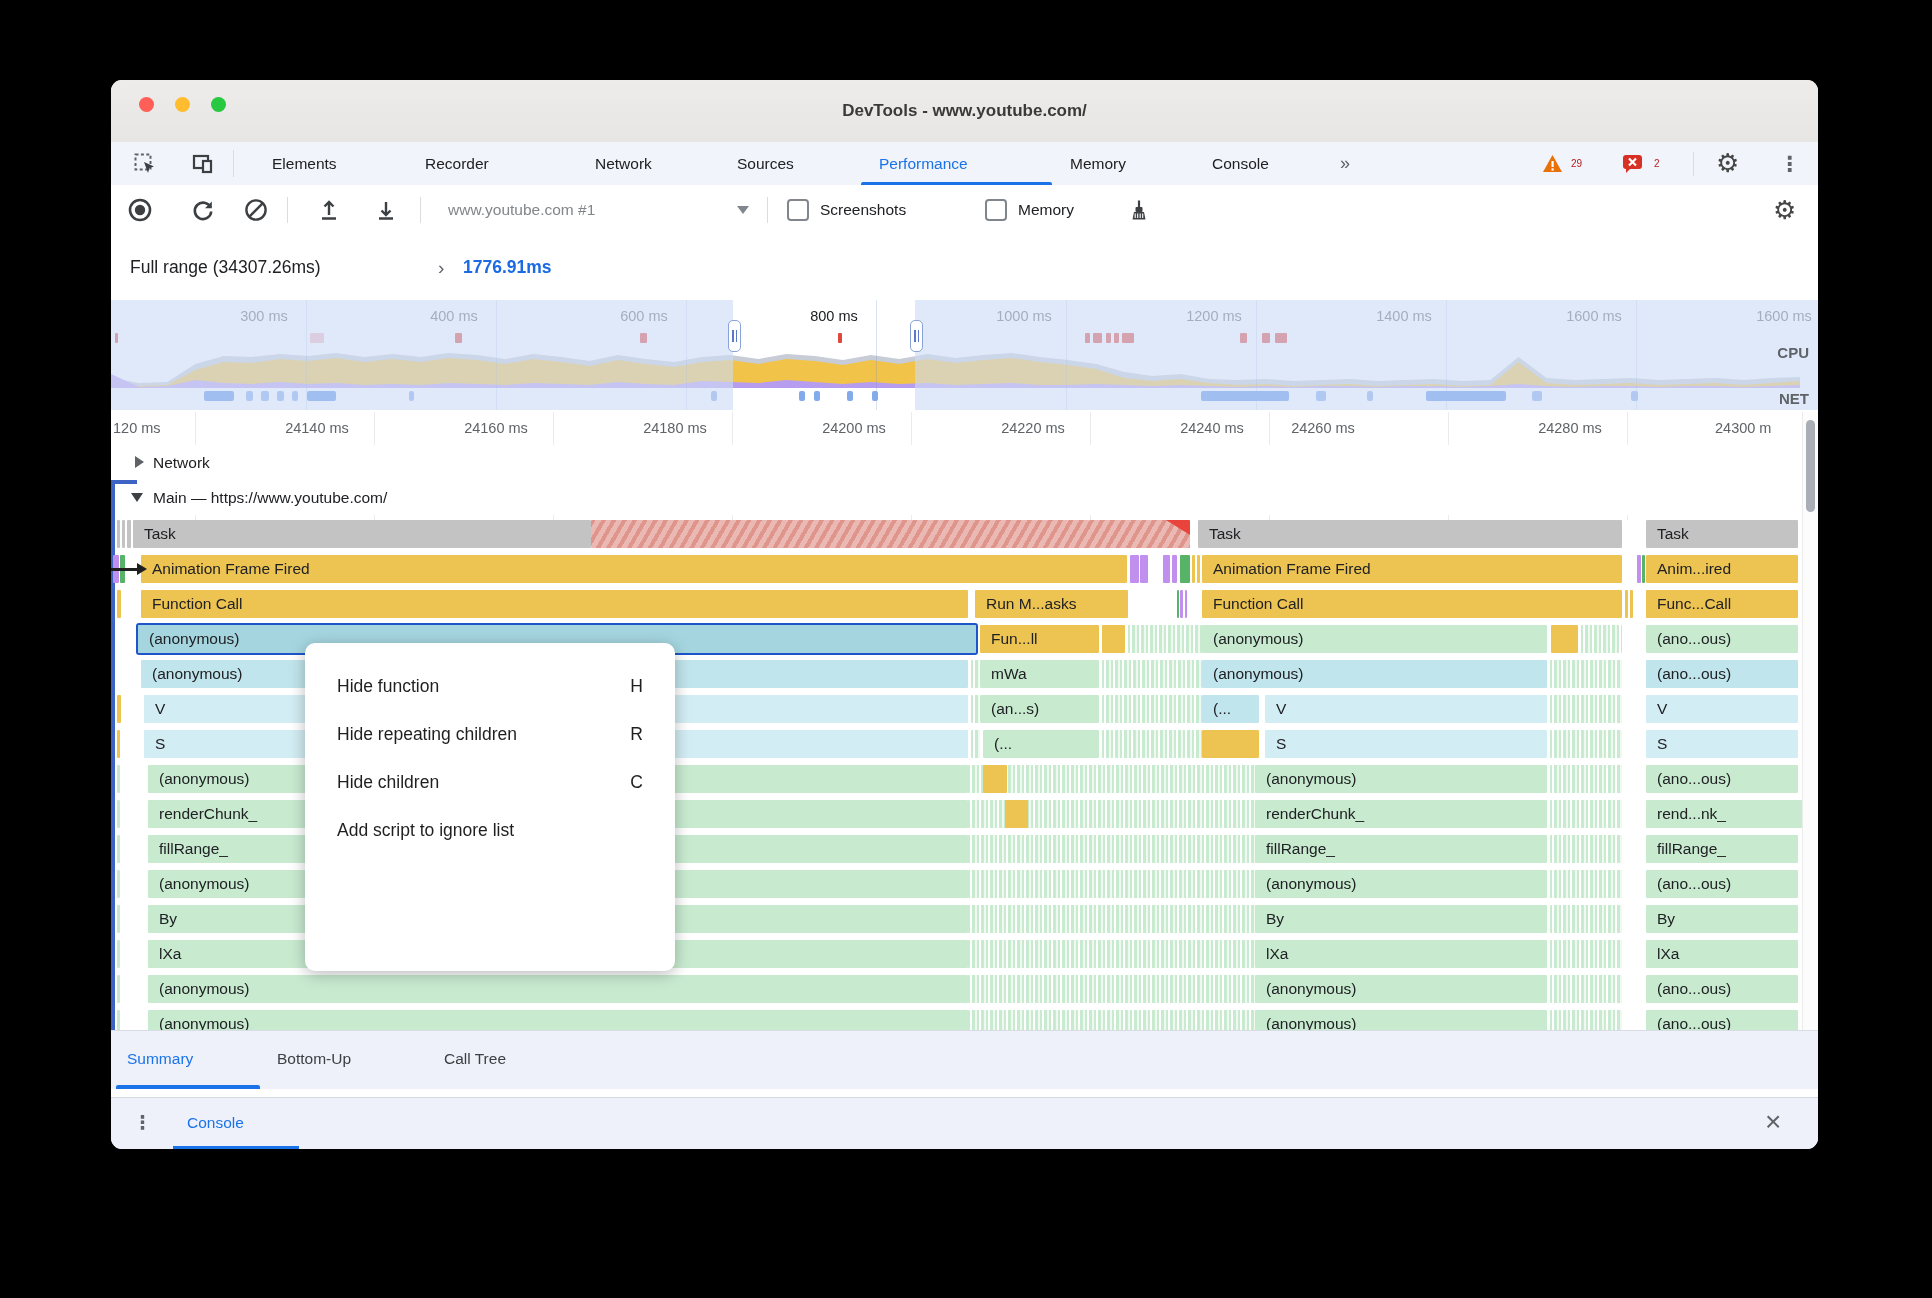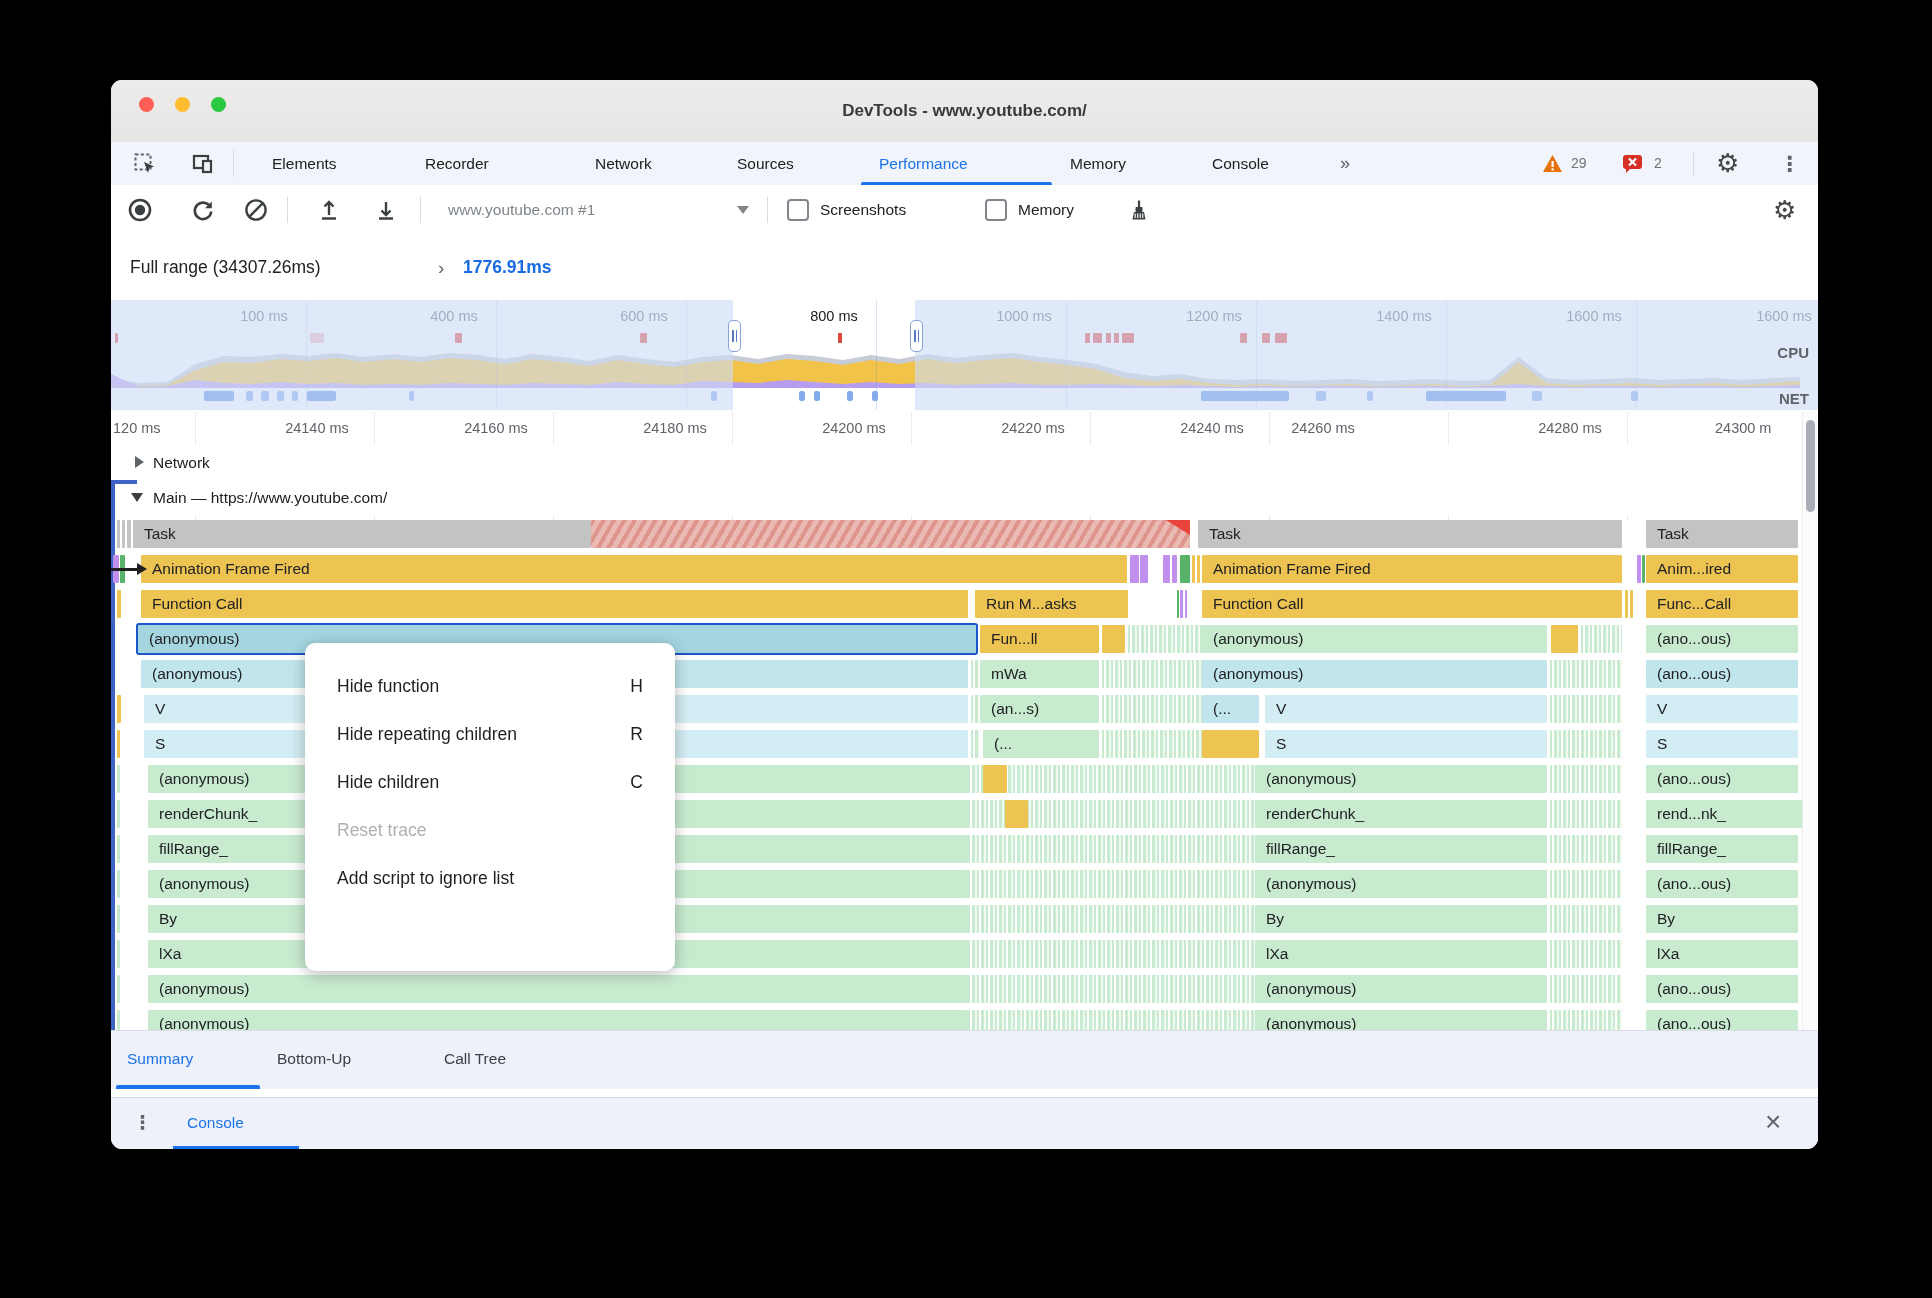--- a/index.html
+++ b/index.html
@@ -12,21 +12,21 @@
   #titlebar{left:0;top:0;width:1707px;height:62px;background:linear-gradient(#eeecea,#e8e6e4);
     border-bottom:1px solid #d2d0ce;}
   .light{width:15px;height:15px;border-radius:50%;top:17px;}
   #title{width:1707px;top:0;height:62px;line-height:62px;text-align:center;font-size:17px;
     font-weight:bold;color:#3a3a3a;}
   
   #tabbar{left:0;top:62px;width:1707px;height:43px;background:#f1f4fa;border-bottom:1px solid #dadce0;}
   .dtab{top:62px;height:43px;line-height:43px;font-size:15.5px;color:#202124;cursor:default;}
   .dtab.active{color:#1a73e8;}
   #perf-underline{background:#1a73e8;height:3px;border-radius:2px 2px 0 0;}
-  .cnt{font-size:14px;color:#737373;top:62px;height:43px;line-height:43px;}
+  .cnt{font-size:10px;color:#b91c1c;top:62px;height:43px;line-height:43px;}
   .vsep{width:1px;background:#dadce0;}
   
   #toolbar{left:0;top:105px;width:1707px;height:50px;background:#fff;border-bottom:1px solid #e8eaed;}
   .tico{top:105px;height:50px;display:flex;align-items:center;justify-content:center;}
   .cb{width:18px;height:18px;border:2px solid #80868b;border-radius:4px;background:#fff;}
   .tlabel{top:105px;height:50px;line-height:50px;font-size:15.5px;color:#202124;}
   #url-label{color:#80868b;}
   
   #crumbrow{left:0;top:155px;width:1707px;height:65px;background:#fff;}
   .crumb{top:155px;height:65px;line-height:65px;font-size:17.5px;}
@@ -241,21 +241,21 @@
         <div class="abs netbar" style="left: 688px; width: 6px; background: rgb(131, 171, 236);"></div>
         <div class="abs netbar" style="left: 703px; width: 6px; background: rgb(131, 171, 236);"></div>
         <div class="abs netbar" style="left: 736px; width: 6px; background: rgb(131, 171, 236);"></div>
         <div class="abs netbar" style="left: 761px; width: 6px; background: rgb(131, 171, 236);"></div>
         <div class="abs netbar" style="left: 1090px; width: 88px; background: rgb(91, 142, 230);"></div>
         <div class="abs netbar" style="left: 1205px; width: 10px; background: rgb(131, 171, 236);"></div>
         <div class="abs netbar" style="left: 1256px; width: 6px; background: rgb(131, 171, 236);"></div>
         <div class="abs netbar" style="left: 1315px; width: 80px; background: rgb(91, 142, 230);"></div>
         <div class="abs netbar" style="left: 1421px; width: 10px; background: rgb(131, 171, 236);"></div>
         <div class="abs netbar" style="left: 1520px; width: 7px; background: rgb(131, 171, 236);"></div>
-        <div class="abs ovtick" style="left: 153px; color: rgb(95, 99, 104);">100 ms</div>
+        <div class="abs ovtick" style="left: 153px; color: rgb(95, 99, 104);">300 ms</div>
         <div class="abs ovtick" style="left: 343px; color: rgb(95, 99, 104);">400 ms</div>
         <div class="abs ovtick" style="left: 533px; color: rgb(95, 99, 104);">600 ms</div>
         <div class="abs ovtick" style="left: 723px; color: rgb(32, 33, 36);">800 ms</div>
         <div class="abs ovtick" style="left: 913px; color: rgb(95, 99, 104);">1000 ms</div>
         <div class="abs ovtick" style="left: 1103px; color: rgb(95, 99, 104);">1200 ms</div>
         <div class="abs ovtick" style="left: 1293px; color: rgb(95, 99, 104);">1400 ms</div>
         <div class="abs ovtick" style="left: 1483px; color: rgb(95, 99, 104);">1600 ms</div>
         <div class="abs ovtick" style="left: 1673px; color: rgb(95, 99, 104);">1600 ms</div>
         <div class="abs veil" style="left: 0px; width: 622px;"></div>
         <div class="abs veil" style="left: 804px; width: 903px;"></div>
@@ -426,21 +426,20 @@
         <div class="seg c-g" style="left: 1535px; top: 930px; width: 152px;"><span>(ano...ous)</span></div>
       </div>
 
   <div class="abs" id="sbtrack"></div>
   <div class="abs" id="sbthumb"></div>
 
   <div class="abs" id="menu">
         <div class="mitem"><span>Hide function</span><span class="sc">H</span></div>
         <div class="mitem"><span>Hide repeating children</span><span class="sc">R</span></div>
         <div class="mitem"><span>Hide children</span><span class="sc">C</span></div>
-        <div class="mitem disabled"><span>Reset trace</span></div>
         <div class="mitem"><span>Add script to ignore list</span></div>
       </div>
 
   <div class="abs" id="btabs"></div>
   <div class="abs btab active" style="left:16px;">Summary</div>
   <div class="abs btab" style="left:166px;">Bottom-Up</div>
   <div class="abs btab" style="left:333px;">Call Tree</div>
   <div class="abs btab" style="left:467px;margin-top:41px;">Event Log</div>
   <div class="abs" style="left:5px;top:1005px;width:144px;height:3.5px;background:#1a73e8;border-radius:2px 2px 0 0;"></div>
   <div class="abs" id="splitter"></div>

